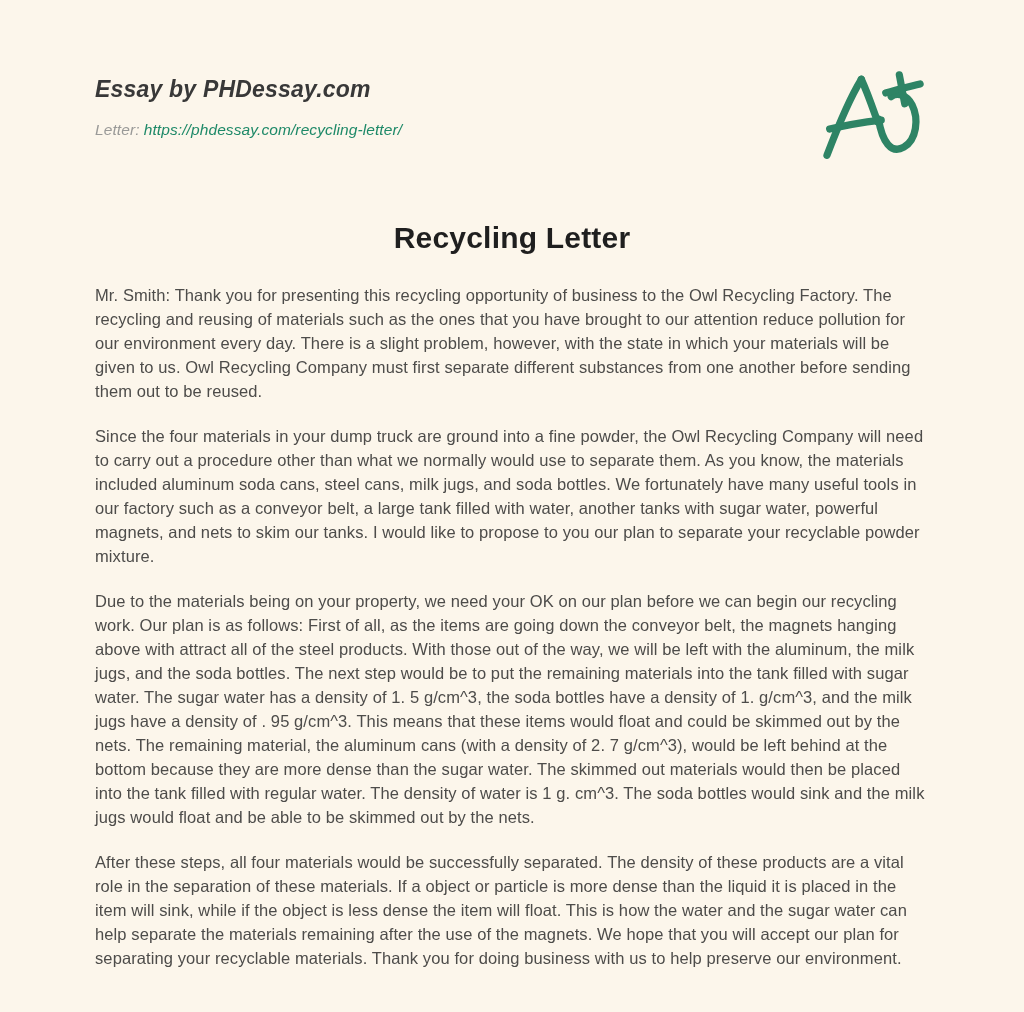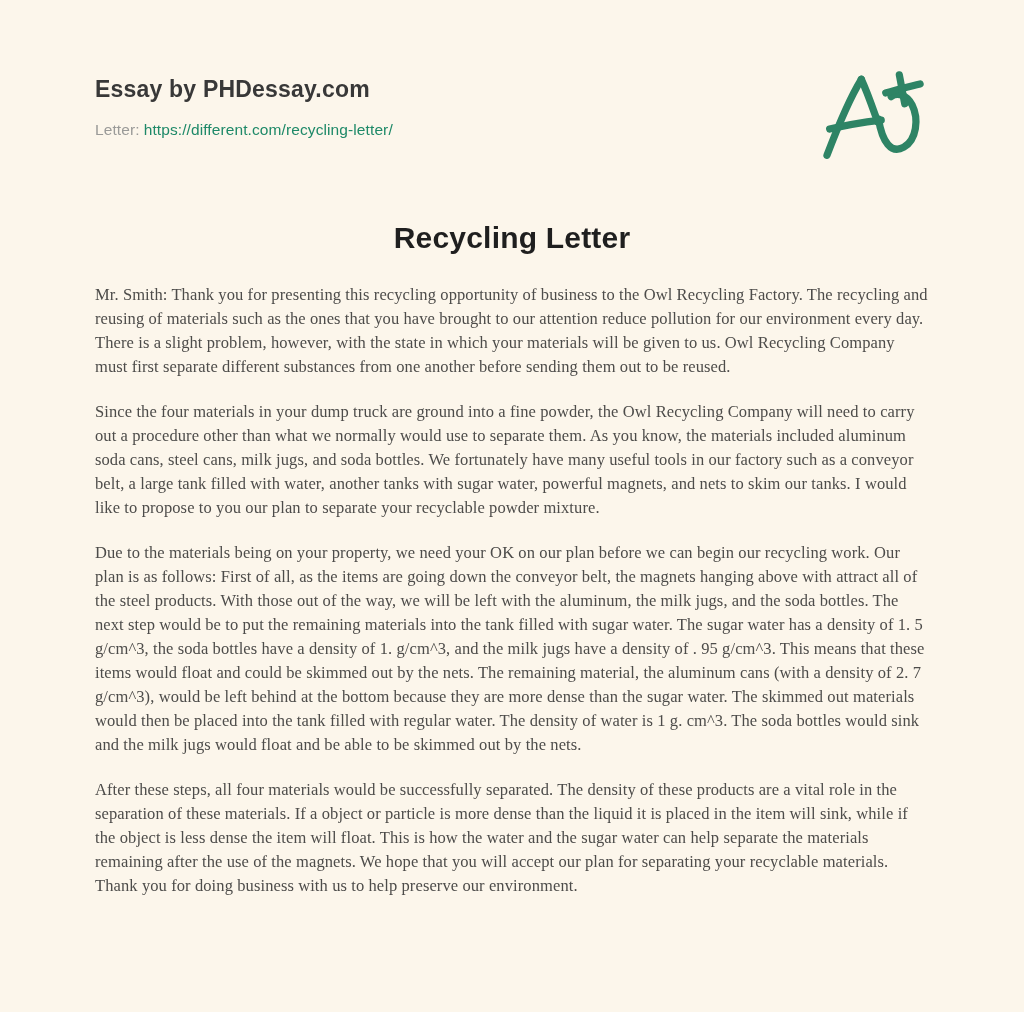--- a/index.html
+++ b/index.html
@@ -11,20 +11,21 @@
     overflow: hidden;
   }
   .container {
     width: 834px;
     margin: 0 auto;
     position: relative;
     padding-top: 76px;
   }
   .header {
     position: relative;
+    font-style: italic;
   }
   .header-title {
     font-size: 23px;
     font-weight: 700;
     color: #383838;
     letter-spacing: 0.2px;
   }
   .source-row {
     margin-top: 18px;
     font-size: 15.5px;
@@ -46,40 +47,39 @@
   .doc-title {
     margin-top: 82px;
     font-size: 30px;
     font-weight: 700;
     color: #1F1F1F;
     letter-spacing: 0.2px;
     text-align: center;
   }
   .doc-body {
     margin-top: 28px;
-    font-family: Liberation Serif, serif;
   }
   .paragraph {
     font-size: 16.5px;
     line-height: 24px;
     color: #4D4C4A;
     letter-spacing: 0.1px;
     margin-bottom: 21px;
   }
 </style>
 </head>
 <body>
 
 <div class="container">
 
   <div class="header">
     <div class="header-title">Essay by PHDessay.com</div>
 
     <div class="source-row">
-      <span>Letter:</span><a class="source-link" href="#">https://different.com/recycling-letter/</a>
+      <span>Letter:</span><a class="source-link" href="#">https://phdessay.com/recycling-letter/</a>
     </div>
 
     <div class="logo">
       <svg viewBox="0 0 130 115" width="118" height="104" aria-hidden="true">
         <g fill="none" stroke="#2E8465" stroke-width="8" stroke-linecap="round" stroke-linejoin="round">
 
           <path d="M 13 101 C 24 72 38 38 51 17"></path>
 
           <path d="M 51 17 C 58 32 64 50 69 64"></path>
 

